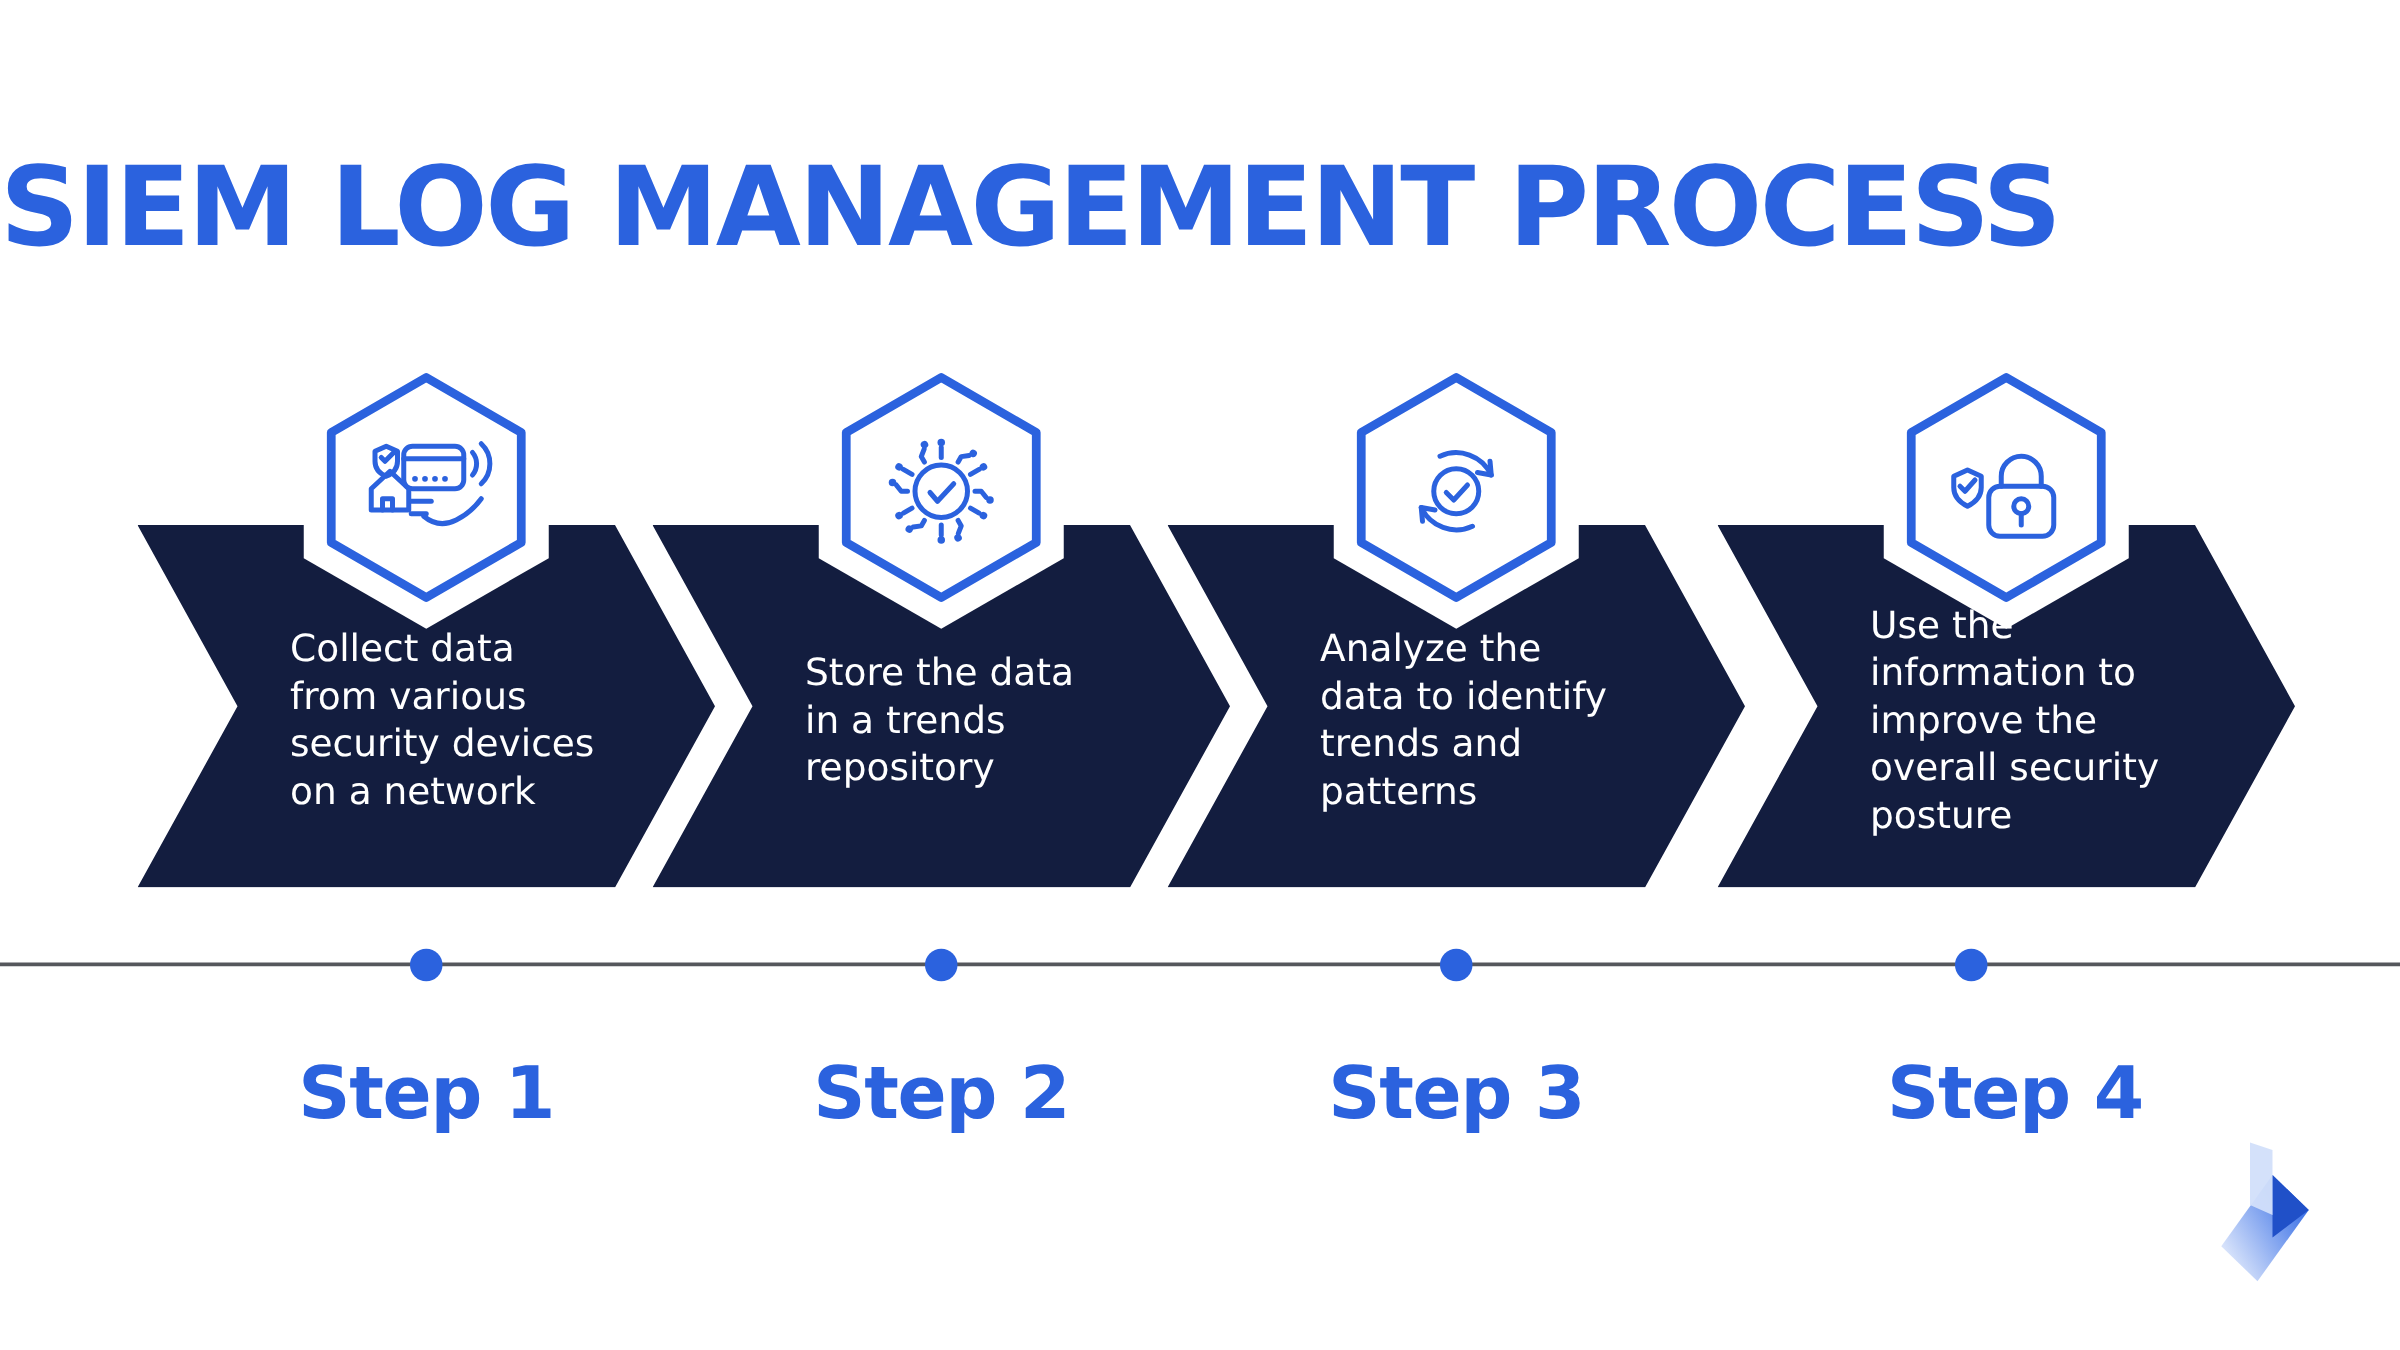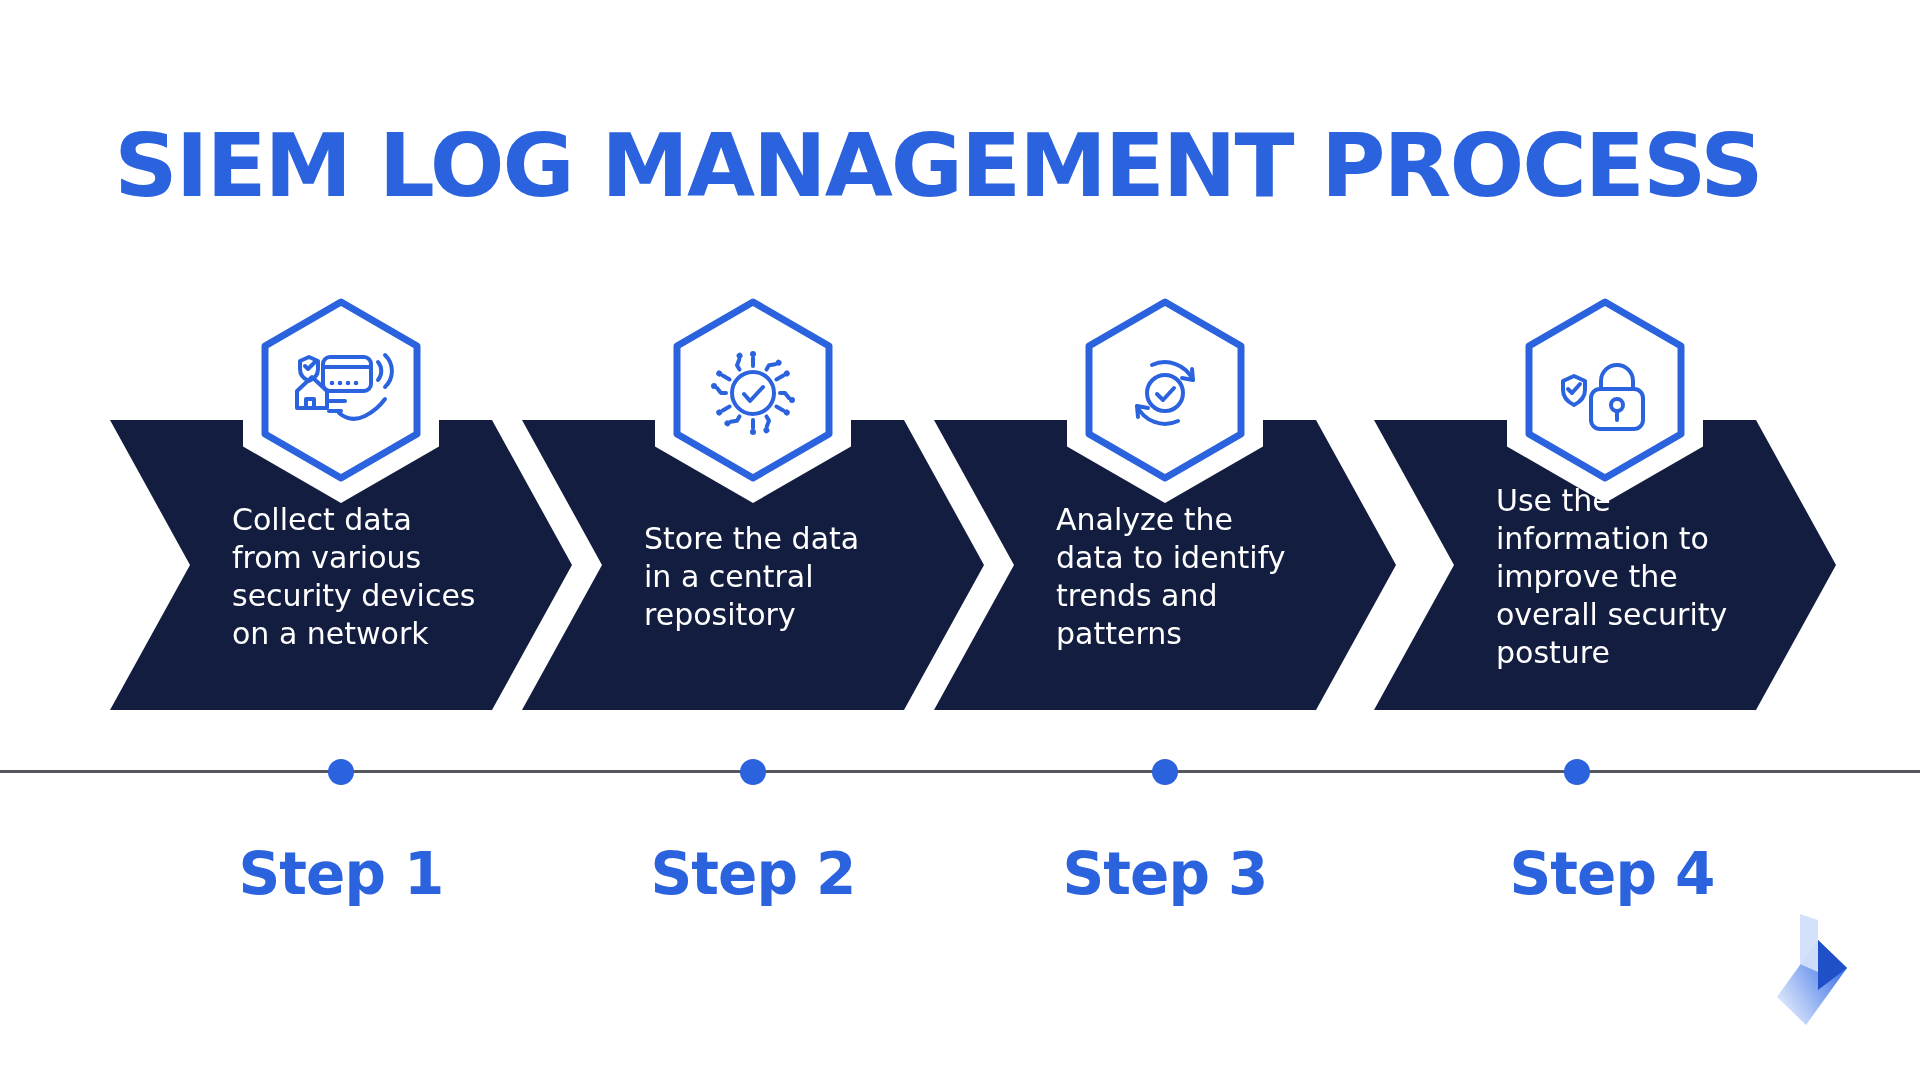--- a/index.html
+++ b/index.html
@@ -1,21 +1,21 @@
 <!DOCTYPE html>
 <html style="--accent: #2b62de; --navy: #131d3f; --line: #55575c;"><head>
 <meta charset="utf-8">
 <style>
   html,body{margin:0;padding:0;background:#fff;}
   .stage{
     position:relative;width:1920px;height:1080px;overflow:hidden;background:#fff;
     font-family:"DejaVu Sans","Liberation Sans",sans-serif;
   }
   .title{
-    position:absolute;top:118px;left:0;width:1876px;text-align:center;
+    position:absolute;top:118px;left:0;width:1876px;text-align:left;
     font-size:88px;line-height:96px;font-weight:800;letter-spacing:-2px;
     color:var(--accent);
   }
   
   .banner{position:absolute;top:420px;width:462px;height:290px;}
   .banner .arrow{
     position:absolute;inset:0;background:var(--navy);
     clip-path:polygon(0 0,382px 0,462px 145px,382px 290px,0 290px,80px 145px);
   }
   .b1{left:110px}.b2{left:522px}.b3{left:934px}.b4{left:1374px}
@@ -104,21 +104,21 @@
         <use href="#trB" transform="rotate(150)"></use>
         <use href="#trA" transform="rotate(180)"></use>
         <use href="#trB" transform="rotate(210)"></use>
         <use href="#trA" transform="rotate(240)"></use>
         <use href="#trB" transform="rotate(270)"></use>
         <use href="#trA" transform="rotate(300)"></use>
         <use href="#trB" transform="rotate(330)"></use>
       </g>
     </svg>
     <div class="desc">Store the data
-in a central
+in a trends
 repository</div>
   </div>
 
   <div class="banner b3">
     <div class="arrow"></div>
     <svg class="badge" viewBox="0 0 210 230">
       <polygon class="hex-halo" points="105,2 203,58.5 203,171.5 105,228 7,171.5 7,58.5"></polygon>
       <polygon class="hex-border" points="105,27 181,71 181,159 105,203 29,159 29,71"></polygon>
       <g class="icon" transform="translate(105,118)">
         <circle r="18"></circle>

